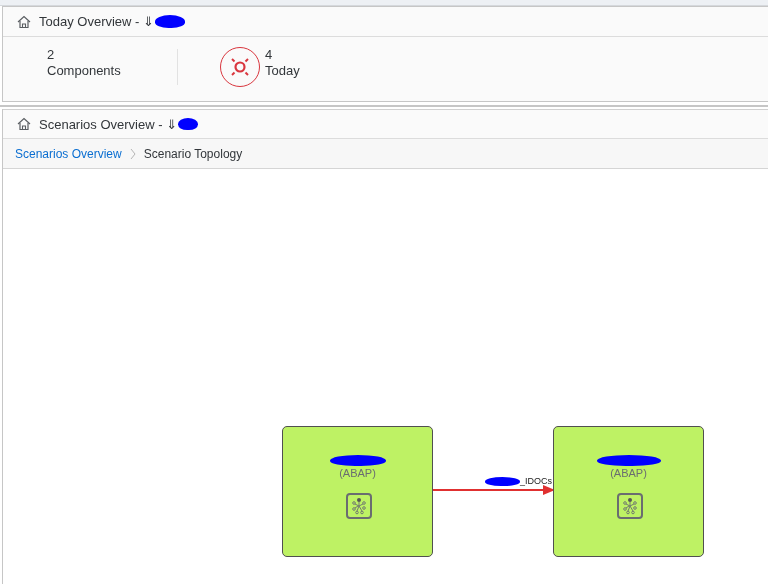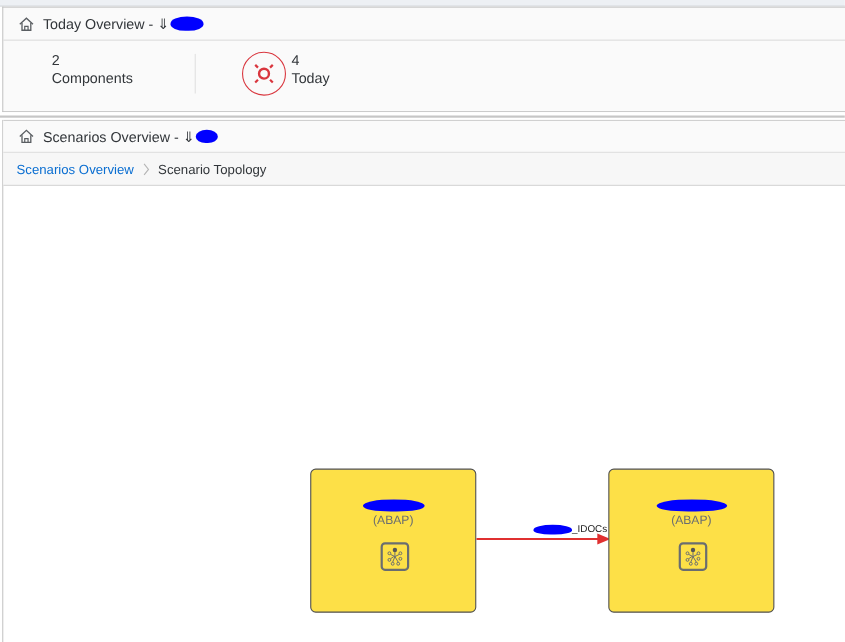--- a/index.html
+++ b/index.html
@@ -15,21 +15,21 @@
   .idoc-circle { position: absolute; left: 217px; top: 10px; width: 40px; height: 40px; border: 1.5px solid #d9363e; border-radius: 50%; display: flex; align-items: center; justify-content: center; cursor: pointer; }
   .stat-idoc { position: absolute; left: 262px; top: 10px; font-size: 13px; line-height: 16px; }
   .gap { position: absolute; left: 0; top: 102px; width: 768px; height: 5px; background: #ffffff; border-bottom: 2px solid #c6c6c6; }
   .panel2 { position: absolute; left: 2px; top: 109px; width: 770px; height: 480px; border-left: 1px solid #c6c6c6; background: #ffffff; }
   .panel2 .panel-header { height: 30px; background: #fafafa; border-top: 1px solid #d0d0d0; }
   .breadcrumb { height: 30px; background: #f7f7f7; border-bottom: 1px solid #d5d5d5; display: flex; align-items: center; padding-left: 12px; font-size: 12px; }
   .crumb-link { color: #0a6ed1; cursor: pointer; text-align: right; }
   .crumb-sep { color: #b5b5b5; margin: 0 7px; font-size: 13px; }
   .crumb-current { font-weight: normal; color: #32363a; }
   .canvas { position: absolute; left: 0; top: 62px; width: 768px; height: 420px; }
-  .node { position: absolute; width: 151px; height: 131px; border: 1.5px solid #505050; border-radius: 5px; background: #fde047; cursor: pointer; }
+  .node { position: absolute; width: 151px; height: 131px; border: 1.5px solid #505050; border-radius: 5px; background: #bef264; cursor: pointer; }
   .node-name { position: absolute; top: 24px; left: 0; right: 0; text-align: center; height: 12px; }
   .node-type { position: absolute; top: 40px; left: 0; right: 0; text-align: center; font-size: 11px; color: #6a6d70; }
   .node-icon { position: absolute; top: 66px; left: 63px; width: 26px; height: 26px; border: 2px solid #6a6d70; border-radius: 4px; display: flex; align-items: center; justify-content: center; }
   .edge-label { position: absolute; font-size: 9px; color: #222; display: flex; align-items: center; }
 </style>
 </head>
 <body>
 
 <div class="topstrip"></div>
 

